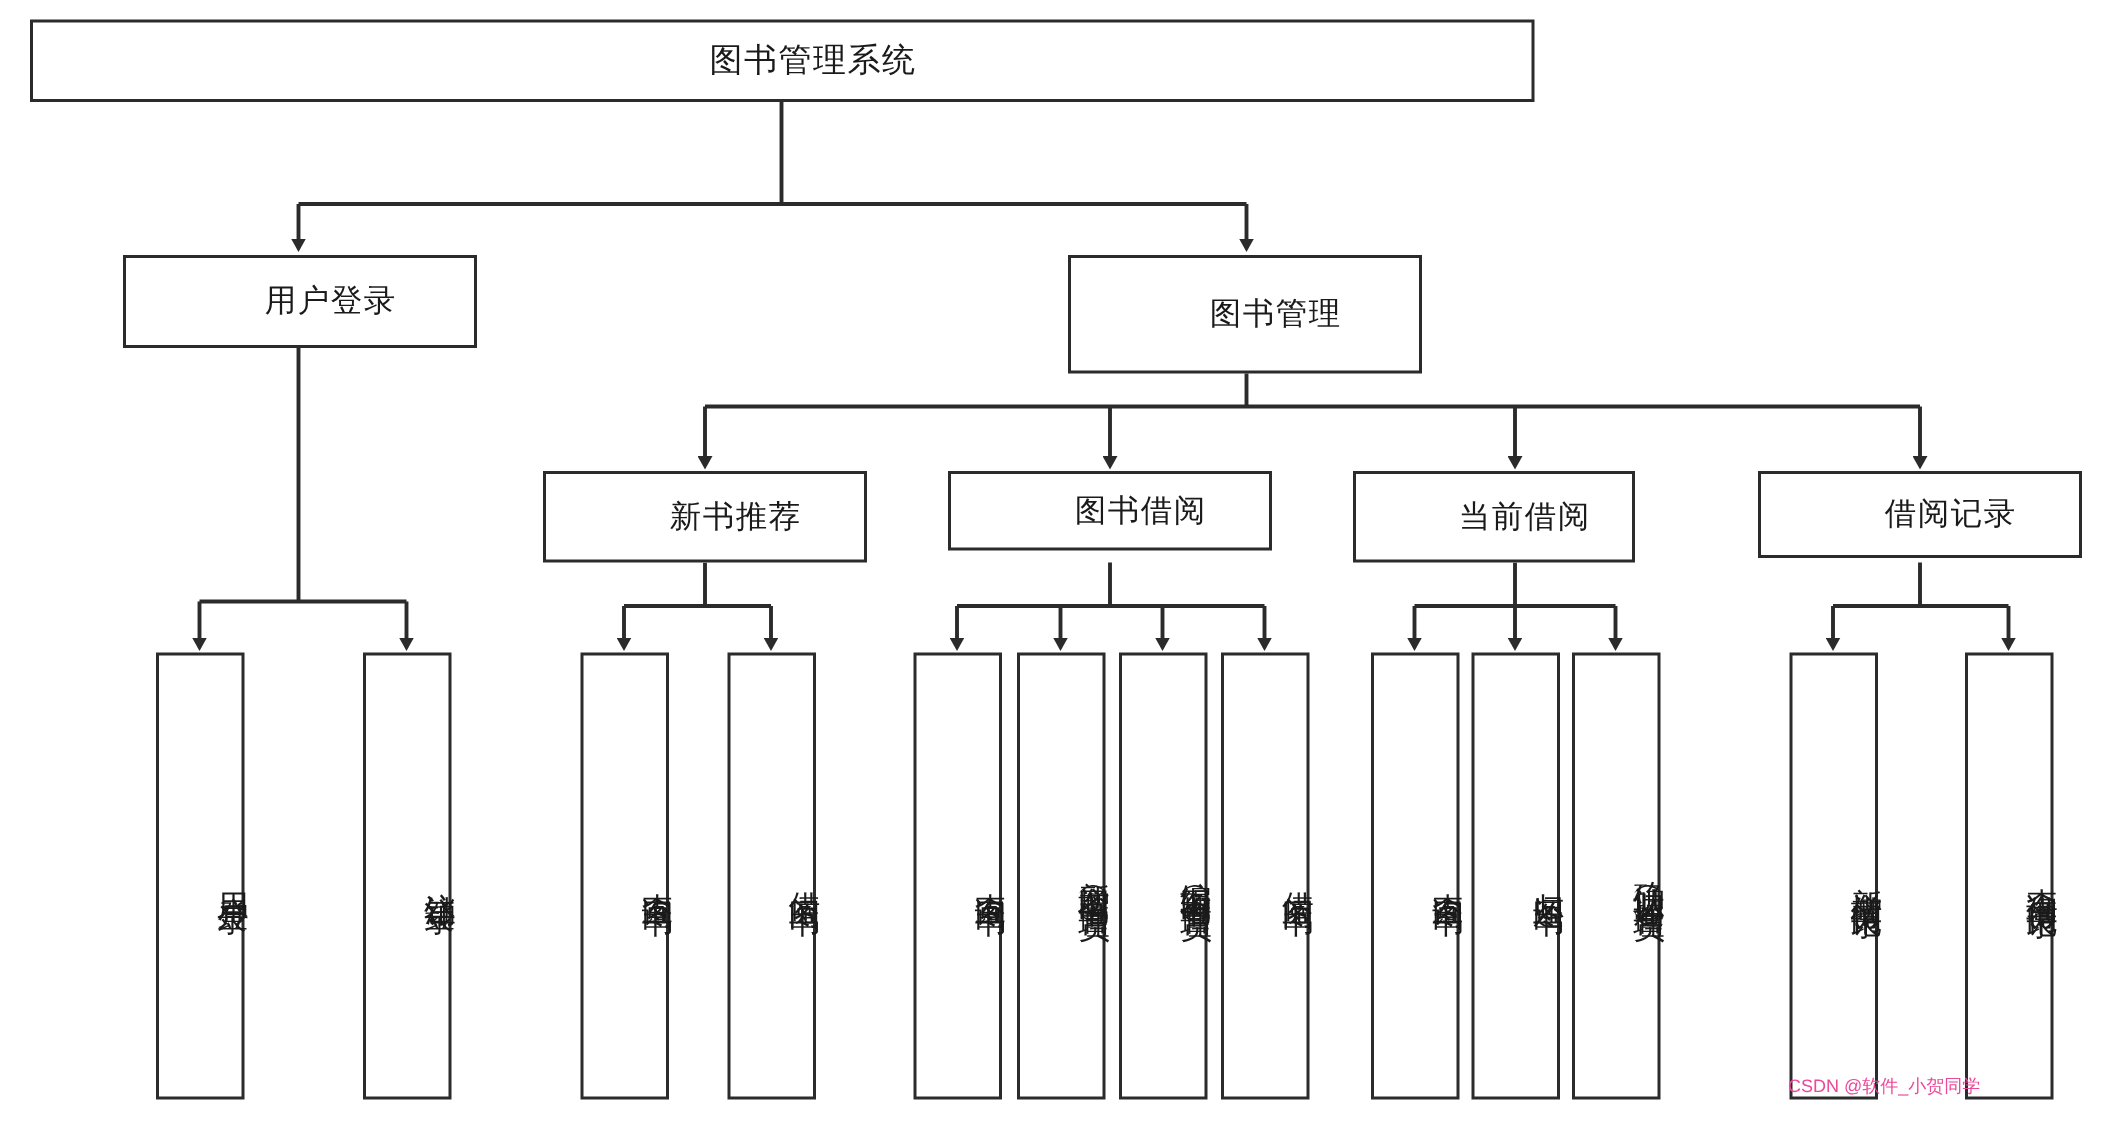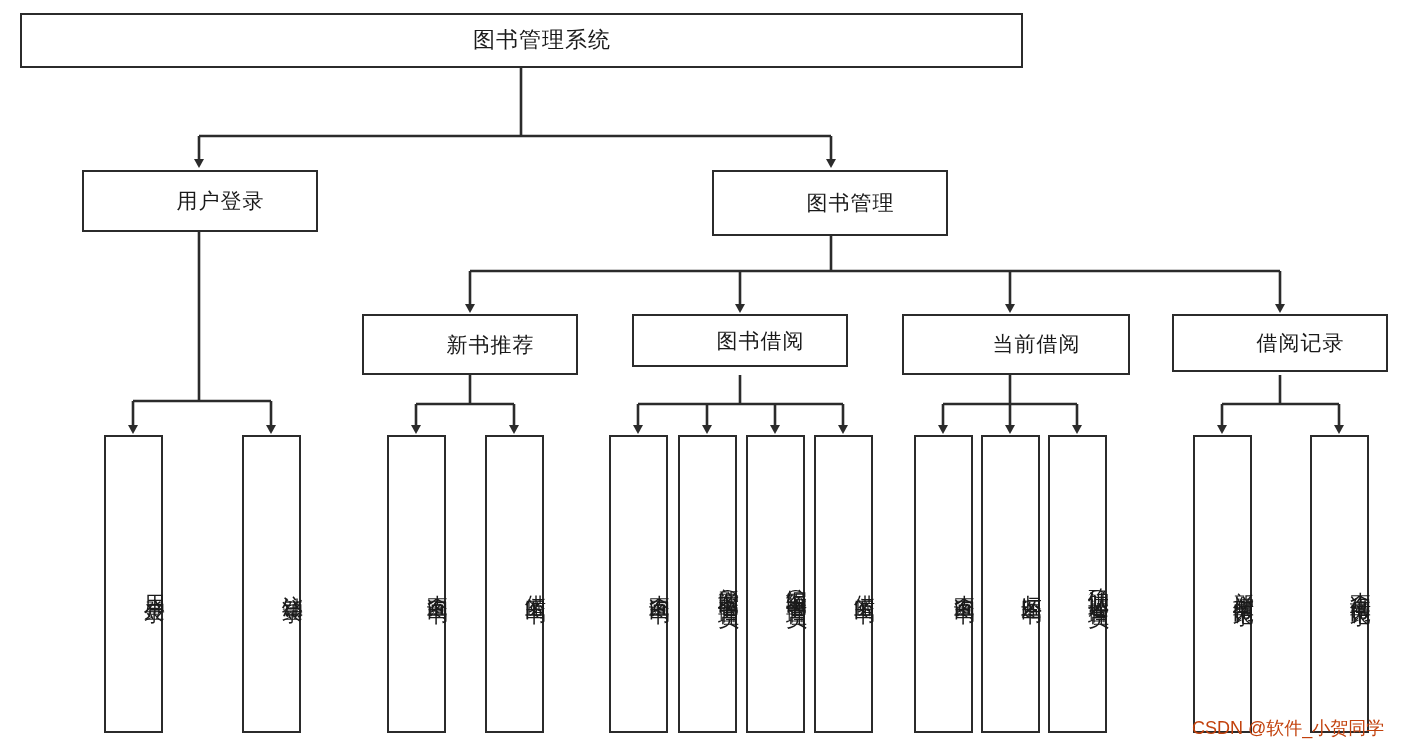--- a/index.html
+++ b/index.html
@@ -47,22 +47,22 @@
   .node.v .vtext{
     writing-mode:vertical-rl;
     text-orientation:upright;
     white-space:nowrap;
     line-height:1.18;
     letter-spacing:3px;
   }
   .watermark{
     position:absolute;
     left:1192px;top:716px;
-    font-size:18px;
-    color:#c2410c;
+    font-size:12px;
+    color:#ec4899;
     white-space:nowrap;
     z-index:3;
     font-family:"Liberation Sans","DejaVu Sans",sans-serif;
   }
 </style>
 </head>
 <body>
 
 <div id="canvas">
 
@@ -116,31 +116,31 @@
     </g>
   </svg>
 
   <div class="node h root" style="left:20px;top:13px;width:1003px;height:55px;">
     <span>图书管理系统</span>
   </div>
 
   <div class="node h" style="left:82px;top:170px;width:236px;height:62px;">
     <span>用户登录</span>
   </div>
-  <div class="node h" style="left:712px;top:170px;width:236px;height:66px;">
+  <div class="node h" style="left:712px;top:170px;width:236px;height:79px;">
     <span>图书管理</span>
   </div>
 
   <div class="node h" style="left:362px;top:314px;width:216px;height:61px;">
     <span>新书推荐</span>
   </div>
   <div class="node h" style="left:632px;top:314px;width:216px;height:53px;">
     <span>图书借阅</span>
   </div>
-  <div class="node h" style="left:902px;top:314px;width:228px;height:61px;font-family:Liberation Serif, serif;">
+  <div class="node h" style="left:902px;top:314px;width:188px;height:61px;">
     <span>当前借阅</span>
   </div>
   <div class="node h" style="left:1172px;top:314px;width:216px;height:58px;">
     <span>借阅记录</span>
   </div>
 
   <div class="node v" style="left:104px;top:435px;width:59px;height:298px;">
     <span class="vtext">用户登录</span>
   </div>
   <div class="node v" style="left:242px;top:435px;width:59px;height:298px;">

